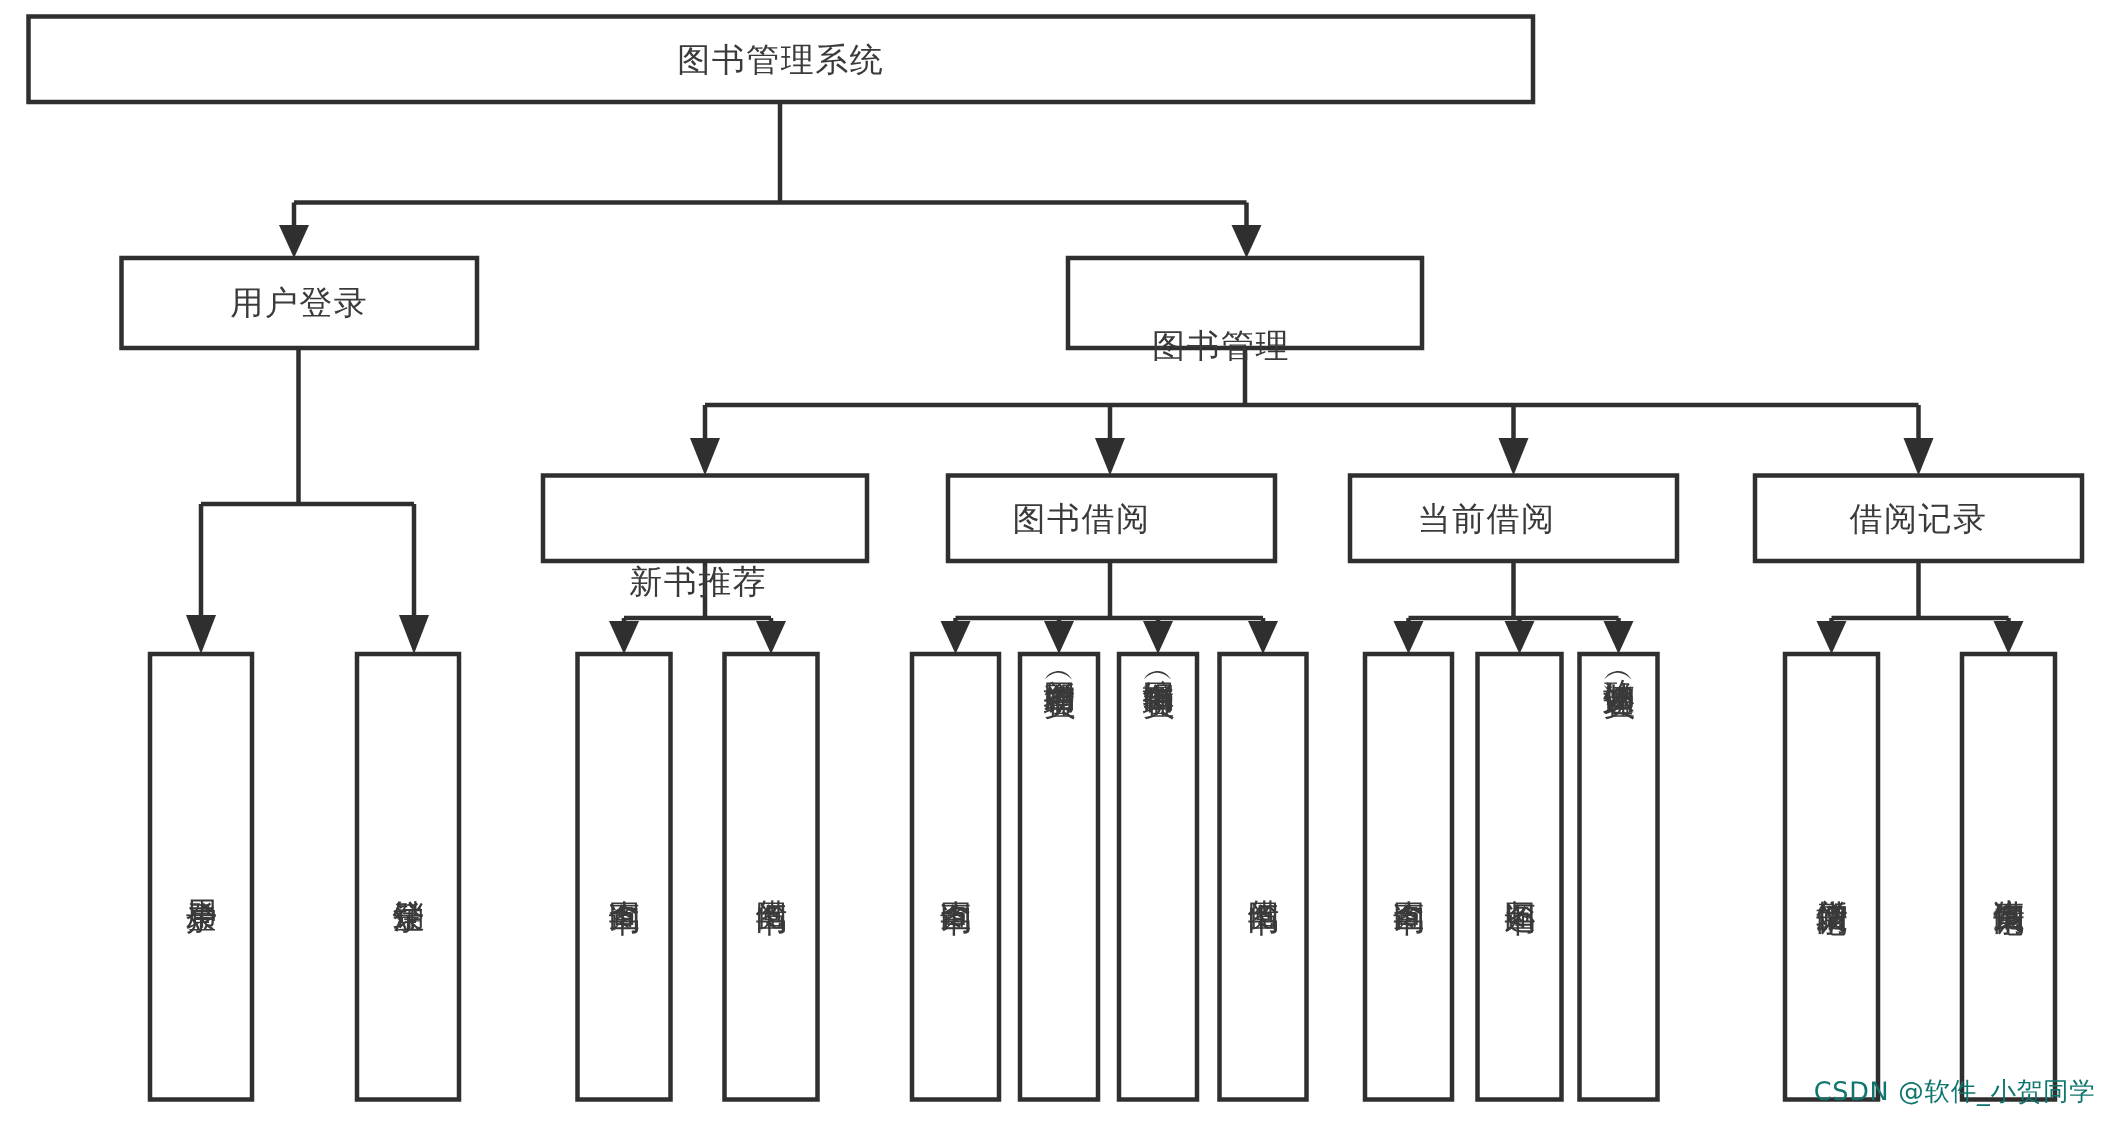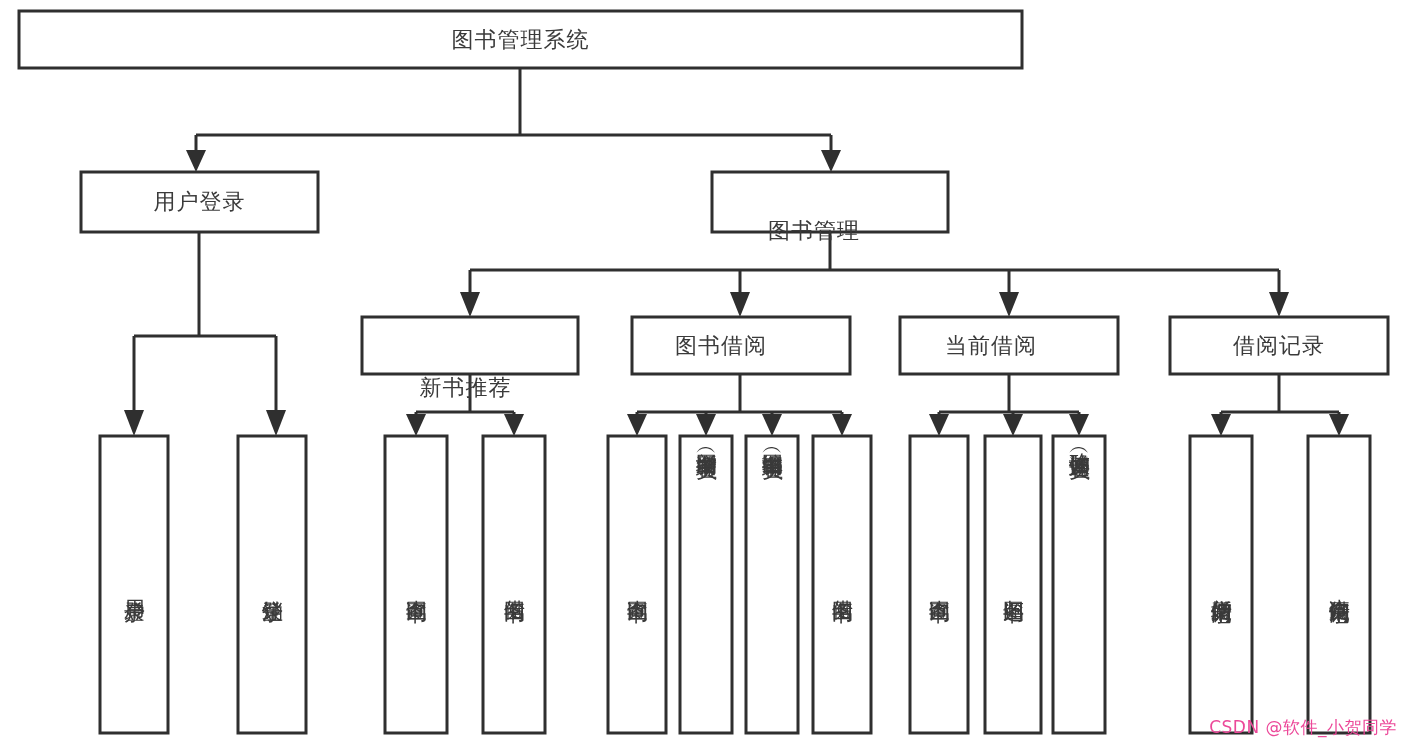--- a/index.html
+++ b/index.html
@@ -73,21 +73,21 @@
     color: #3a3a3a;
     letter-spacing: 1px;
     white-space: nowrap;
   }
   .watermark {
     position: absolute;
     right: 8px;
     bottom: 8px;
     font-family: "DejaVu Sans", "Liberation Sans", sans-serif;
     font-size: 17px;
-    color: #ec4899;
+    color: #0f766e;
     white-space: nowrap;
     letter-spacing: 0.5px;
   }
 </style>
 </head>
 <body>
 
 <div id="diagram-root">
 
   <svg class="canvas" viewBox="0 0 1405 747">

